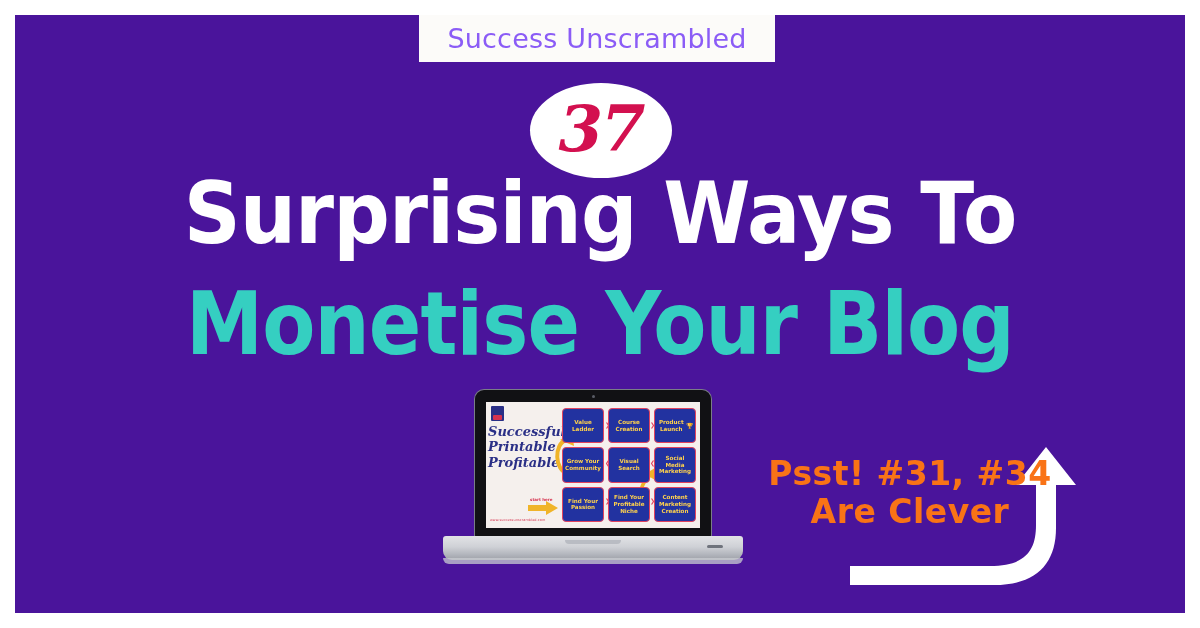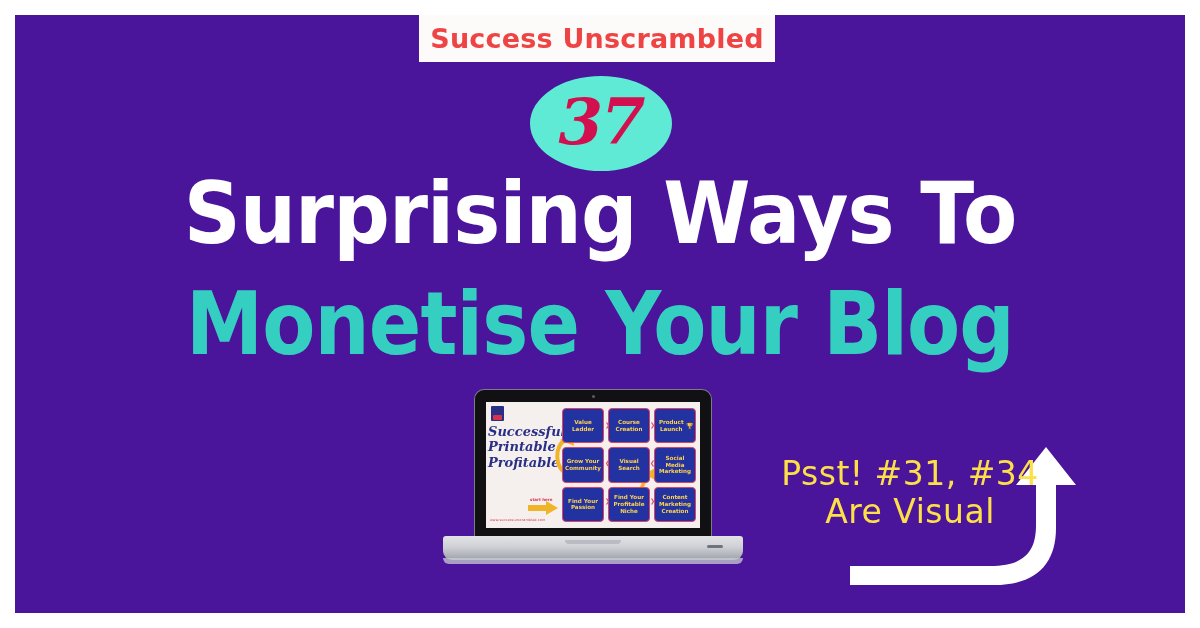--- a/index.html
+++ b/index.html
@@ -14,28 +14,28 @@
   }
 
   
   .banner{
     position:absolute;left:404px;top:0px;width:356px;height:47px;
     background:#fcfbf9;display:flex;align-items:center;justify-content:center;
     z-index:6;
   }
   .banner-text{
     font-family:"DejaVu Sans",sans-serif;
-    font-size:27px;font-weight:700;color:#ef4444;letter-spacing:.2px;
+    font-size:27px;font-weight:400;color:#8b5cf6;letter-spacing:.2px;
     white-space:nowrap;
   }
 
   
   .num-badge{
-    position:absolute;left:515px;top:61px;width:142px;height:95px;
-    background:#5eead4;border-radius:50%;
+    position:absolute;left:515px;top:68px;width:142px;height:95px;
+    background:#ffffff;border-radius:50%;
     display:flex;align-items:center;justify-content:center;z-index:5;
   }
   .num-badge span{
     font-family:"DejaVu Serif",serif;font-style:italic;font-weight:700;
     font-size:64px;color:#d3104f;line-height:1;letter-spacing:-2px;
     transform:translateY(-2px);
   }
 
   
   .head1{
@@ -63,22 +63,22 @@
   .burst-text{
     position:absolute;left:0;top:0;width:182px;height:150px;
     display:flex;flex-direction:column;align-items:center;justify-content:center;
     font-family:"DejaVu Sans",sans-serif;font-weight:700;
     font-size:20px;line-height:1.28;color:#e01254;text-align:center;
   }
 
   
   .note{
     position:absolute;left:745px;top:440px;width:300px;z-index:6;
-    font-family:"DejaVu Sans",sans-serif;font-weight:400;
-    color:#fde047;text-align:center;line-height:1.16;
+    font-family:"DejaVu Sans",sans-serif;font-weight:700;
+    color:#f97316;text-align:center;line-height:1.16;
   }
   .note .l1{font-size:33px;letter-spacing:.5px;white-space:nowrap;}
   .note .l2{font-size:33px;letter-spacing:.5px;white-space:nowrap;}
 
   
   .arrow{position:absolute;left:835px;top:418px;width:250px;height:165px;z-index:4;}
 
   
   .laptop{position:absolute;left:428px;top:375px;width:300px;height:185px;z-index:5;}
   .lid{
@@ -168,21 +168,21 @@
 
 
     <div class="arrow">
       <svg viewBox="0 0 250 165" width="250" height="165">
         <path fill="#ffffff" d="M0,152 L0,133 L140,133 C176,133 186,117 186,92 L186,52 L166,52 L196,14 L226,52 L206,52 L206,95 C206,131 186,152 144,152 Z"></path>
       </svg>
     </div>
 
     <div class="note">
       <div class="l1">Psst! #31, #34</div>
-      <div class="l2">Are Visual</div>
+      <div class="l2">Are Clever</div>
     </div>
 
     <div class="laptop">
       <div class="lid">
         <div class="cam"></div>
         <div class="screen">
           <div class="ig">
             <div class="ig-logo"></div>
             <div class="ig-left">
               <div>Successful</div>

